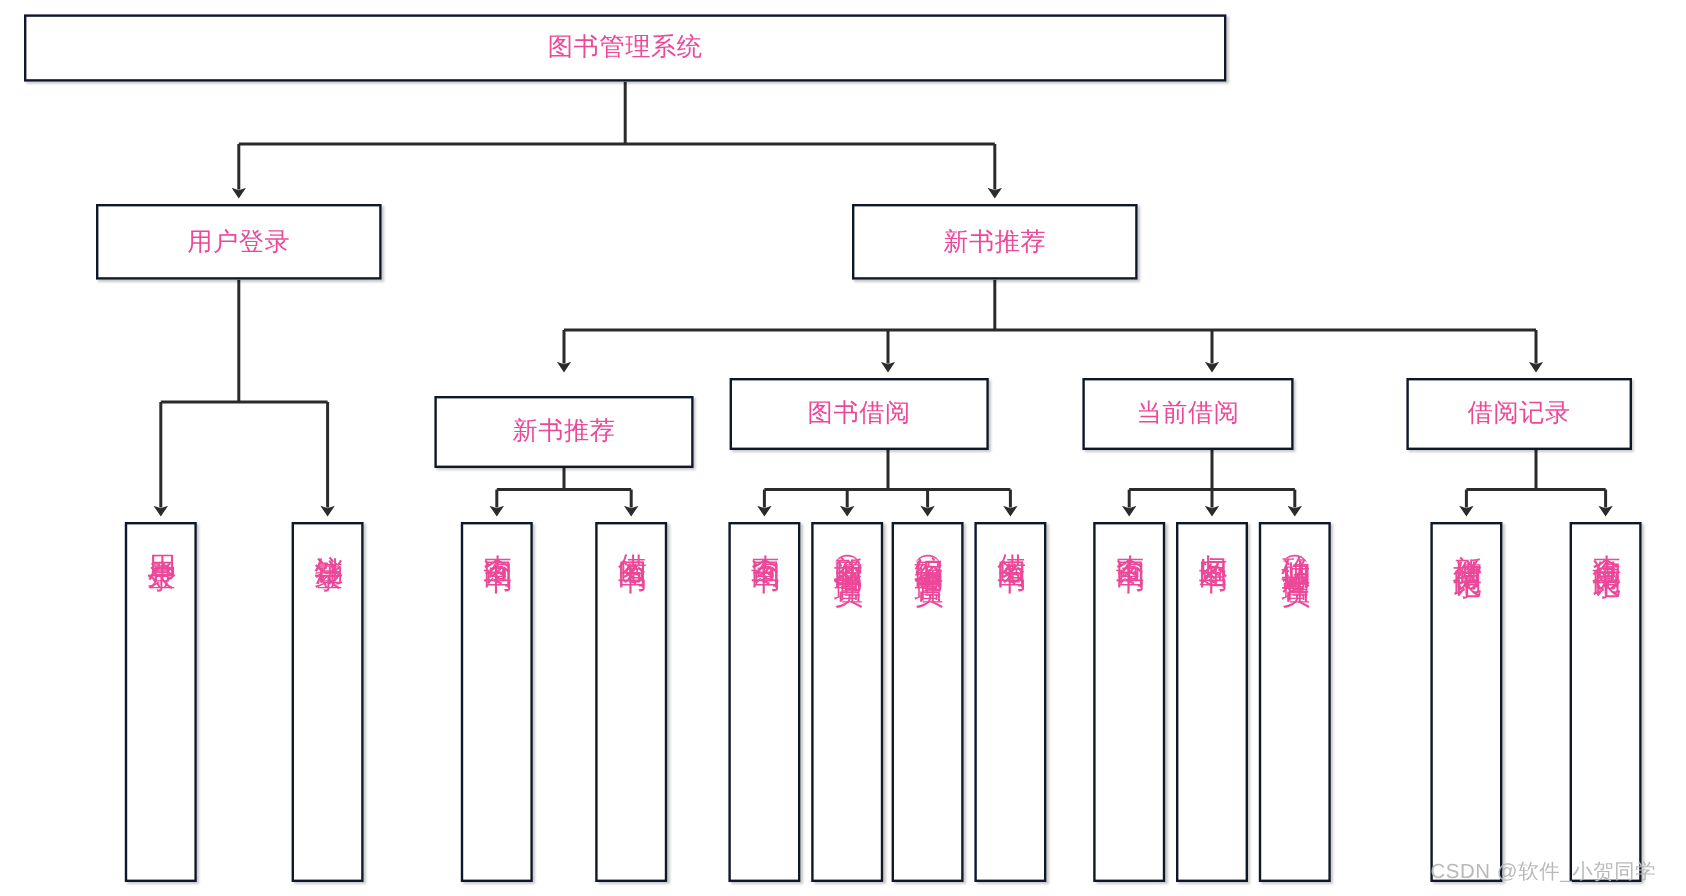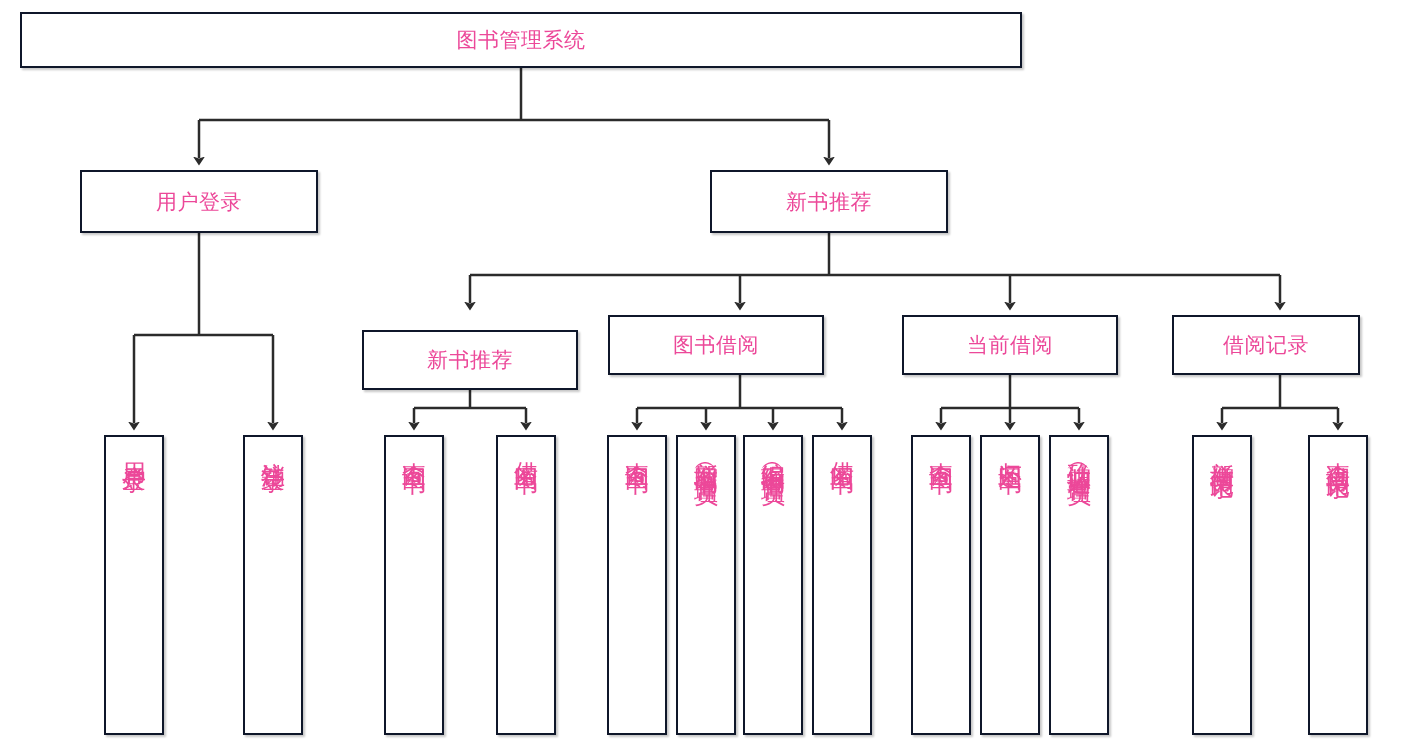--- a/index.html
+++ b/index.html
@@ -135,21 +135,21 @@
   <div class="node horiz" style="left:710px; top:170px; width:238px; height:63px;">
     <span class="label">新书推荐</span>
   </div>
 
   <div class="node horiz" style="left:362px; top:330px; width:216px; height:60px;">
     <span class="label">新书推荐</span>
   </div>
   <div class="node horiz" style="left:608px; top:315px; width:216px; height:60px;">
     <span class="label">图书借阅</span>
   </div>
-  <div class="node horiz" style="left:902px; top:315px; width:216px; height:60px;">
+  <div class="node horiz" style="left:902px; top:315px; width:176px; height:60px;">
     <span class="label">当前借阅</span>
   </div>
   <div class="node horiz" style="left:1172px; top:315px; width:188px; height:60px;">
     <span class="label">借阅记录</span>
   </div>
 
   <div class="node vert" style="left:104px; top:435px; width:60px; height:300px;">
     <span class="label">用户登录</span>
   </div>
   <div class="node vert" style="left:243px; top:435px; width:60px; height:300px;">
@@ -186,14 +186,15 @@
     <span class="label">确认归还（管理员）</span>
   </div>
 
   <div class="node vert" style="left:1192px; top:435px; width:60px; height:300px;">
     <span class="label">新增借阅记录</span>
   </div>
   <div class="node vert" style="left:1308px; top:435px; width:60px; height:300px;">
     <span class="label">查询借阅记录</span>
   </div>
 
+  <div class="watermark" style="left:1192px; top:715px;">CSDN @软件_小贺同学</div>
 
 </div>
 
 </body></html>

